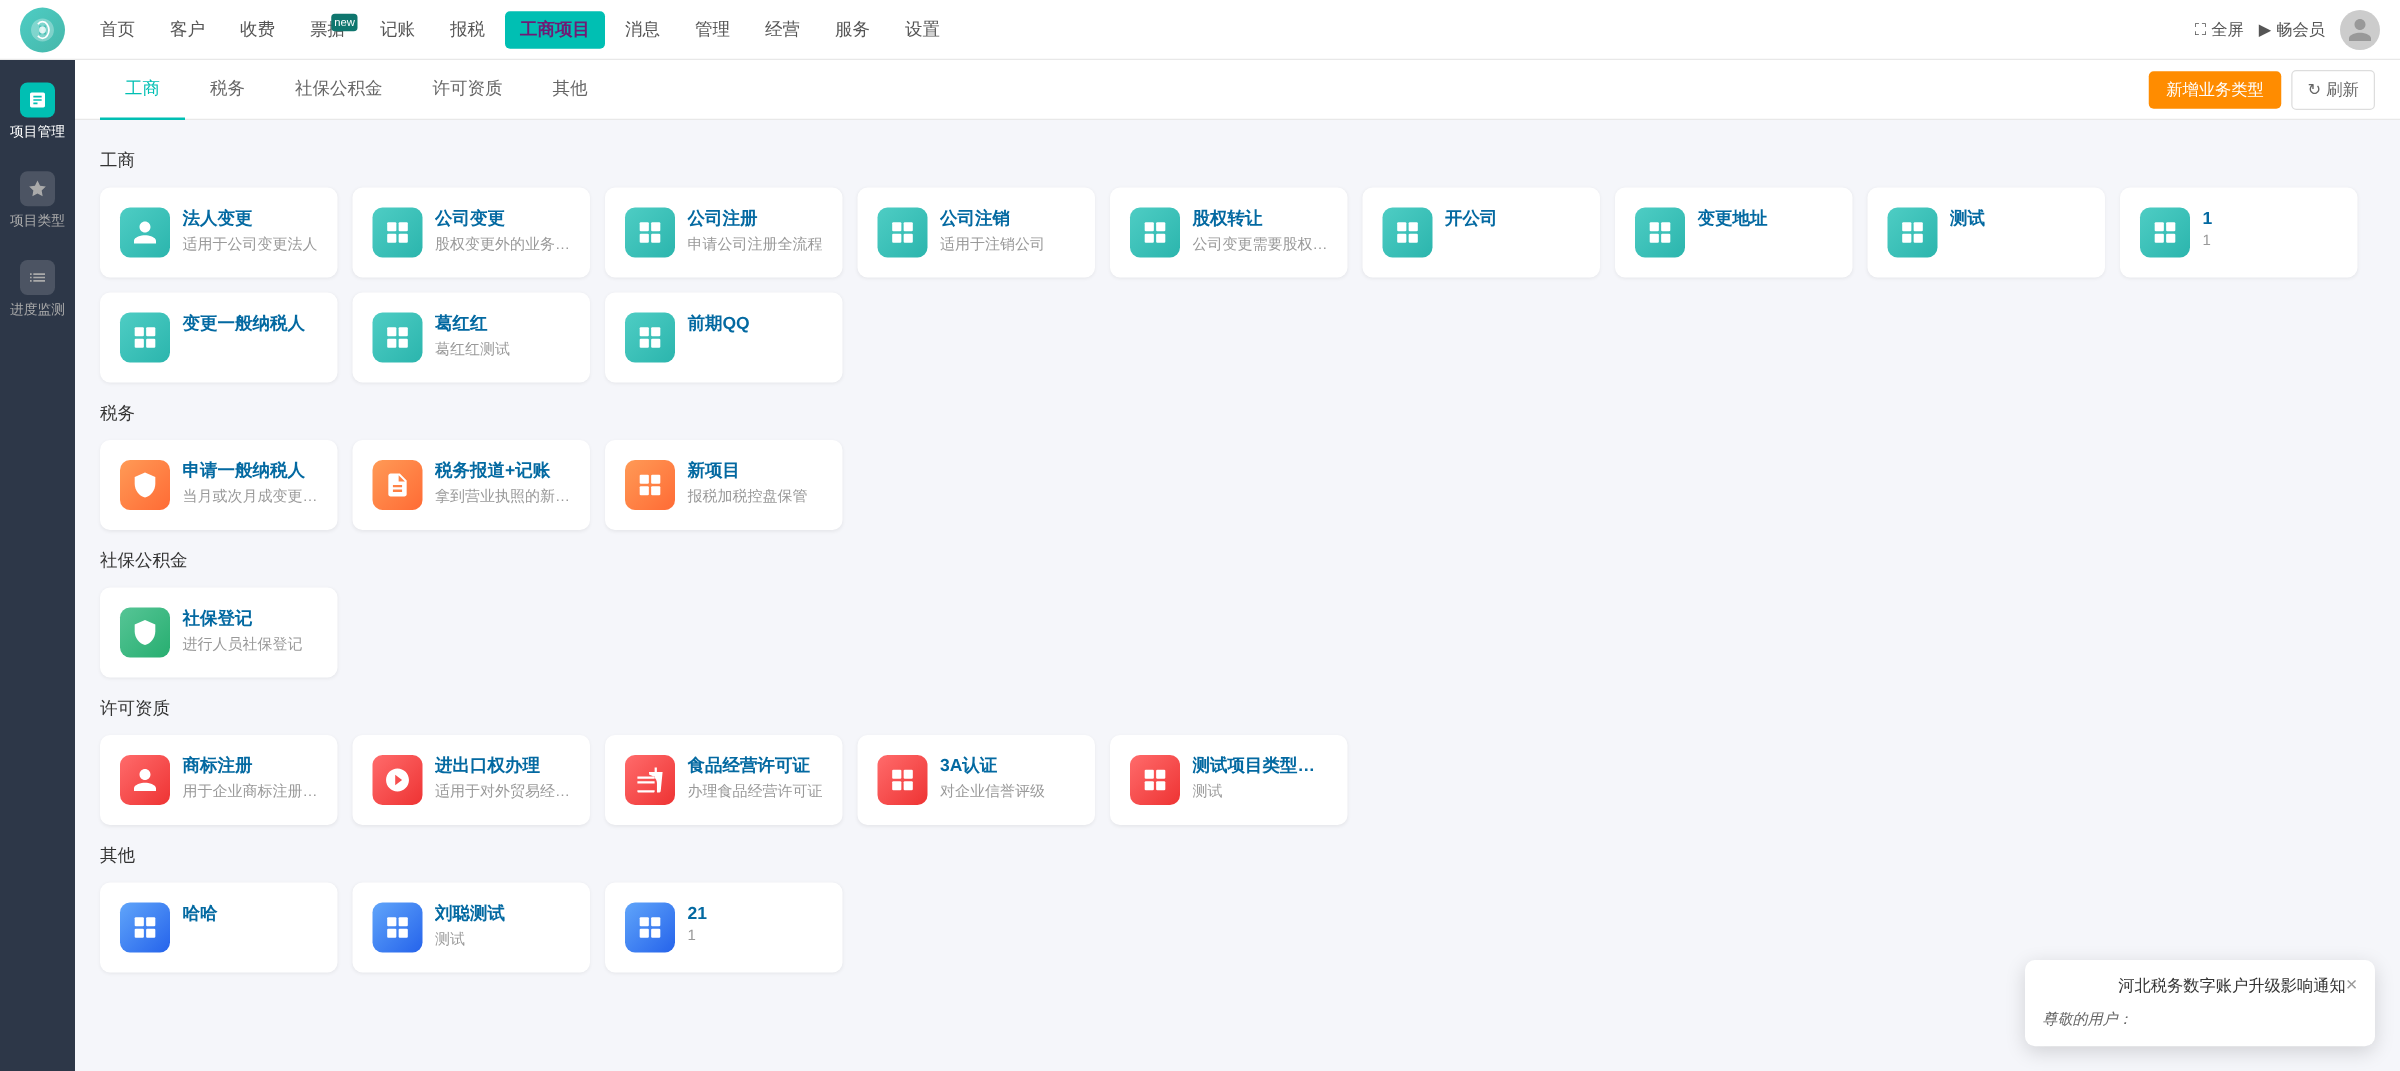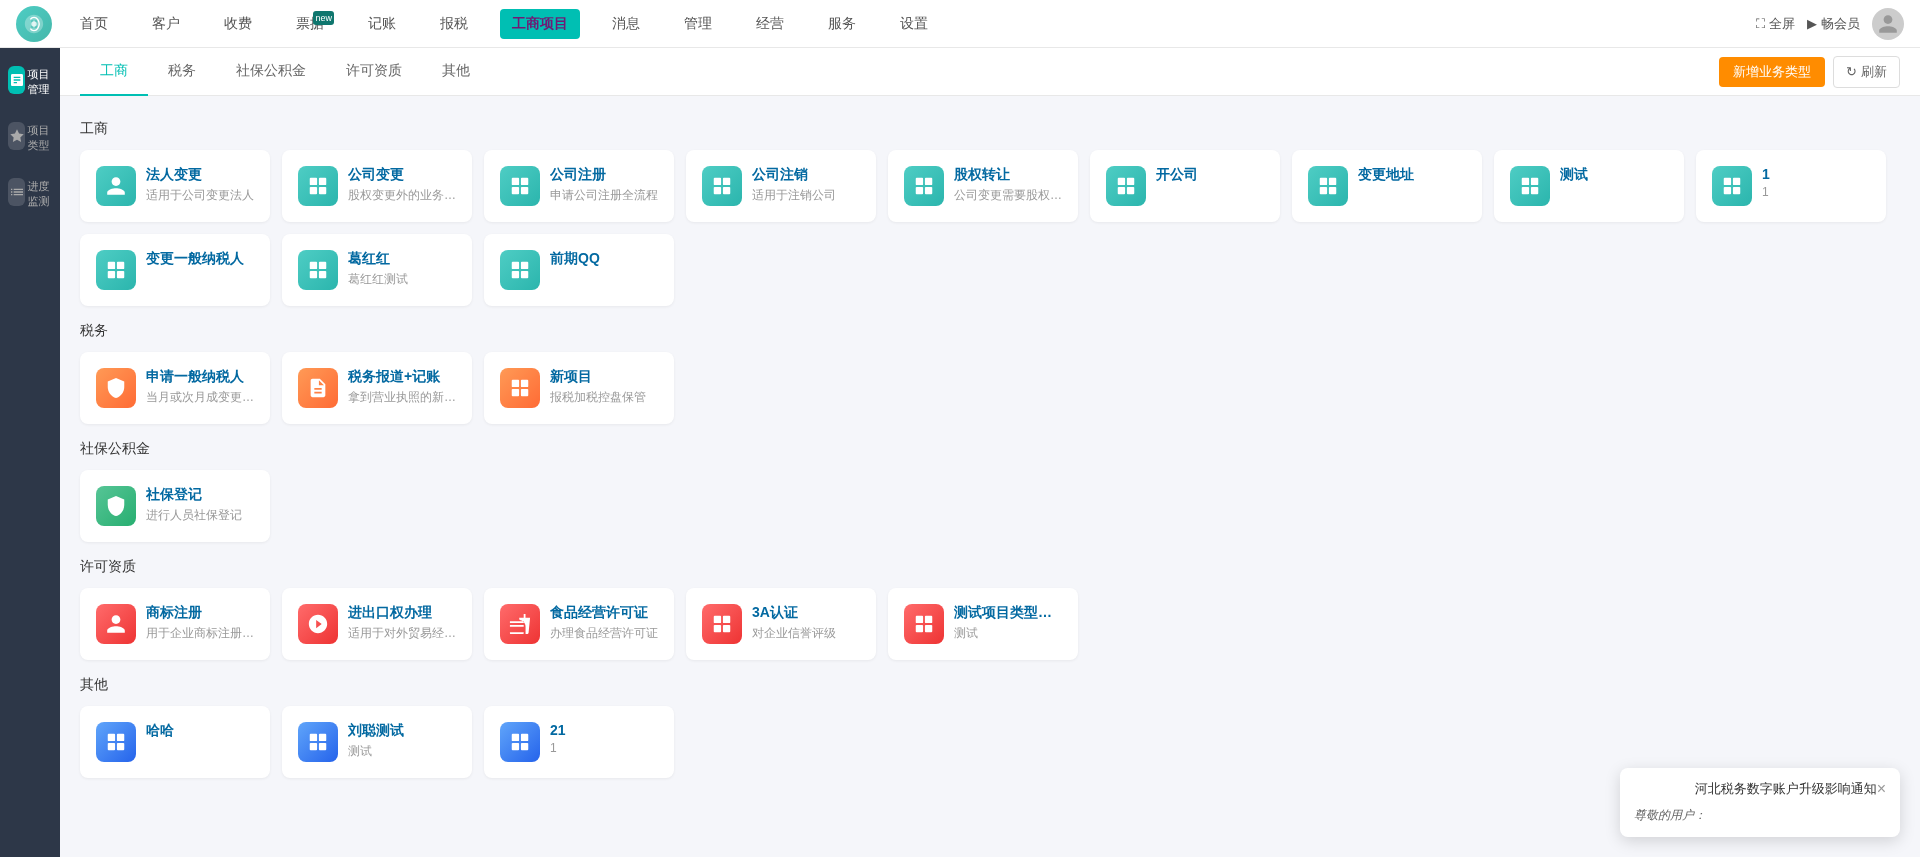--- a/index.html
+++ b/index.html
@@ -24,21 +24,21 @@
       height: 36px;
       background: linear-gradient(135deg, #4ecdc4, #45b7aa);
       border-radius: 50%;
       display: flex;
       align-items: center;
       justify-content: center;
       margin-right: 16px;
       flex-shrink: 0;
     }
     .nav-logo svg { width: 22px; height: 22px; }
-    .nav-items { display: flex; align-items: flex-end; flex: 1; gap: 20px; }
+    .nav-items { display: flex; align-items: flex-end; flex: 1; gap: 4px; }
     .nav-item {
       padding: 6px 12px;
       cursor: pointer;
       border-radius: 4px;
       color: #555;
       font-size: 14px;
       position: relative;
       white-space: nowrap;
     }
     .nav-item.active {
@@ -92,21 +92,21 @@
       bottom: 0;
       background: #2d3748;
       display: flex;
       flex-direction: column;
       align-items: center;
       padding-top: 8px;
       z-index: 99;
     }
     .sidebar-item {
       display: flex;
-      flex-direction: row;
+      flex-direction: column;
       align-items: center;
       padding: 10px 8px;
       cursor: pointer;
       color: #aaa;
       font-size: 11px;
       width: 100%;
       text-align: center;
       border-radius: 4px;
       margin-bottom: 4px;
     }

